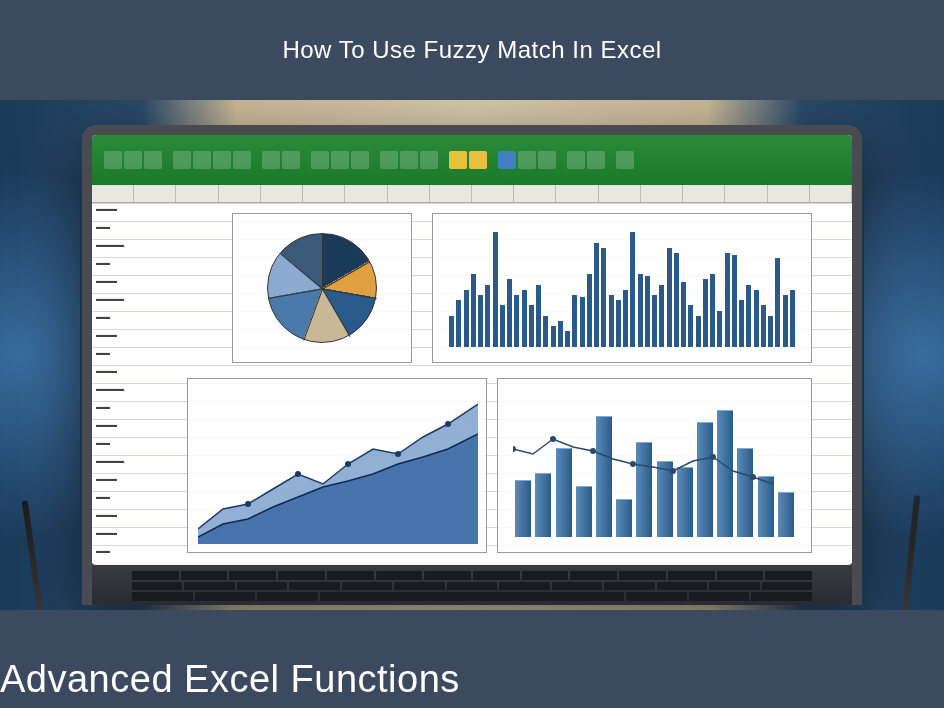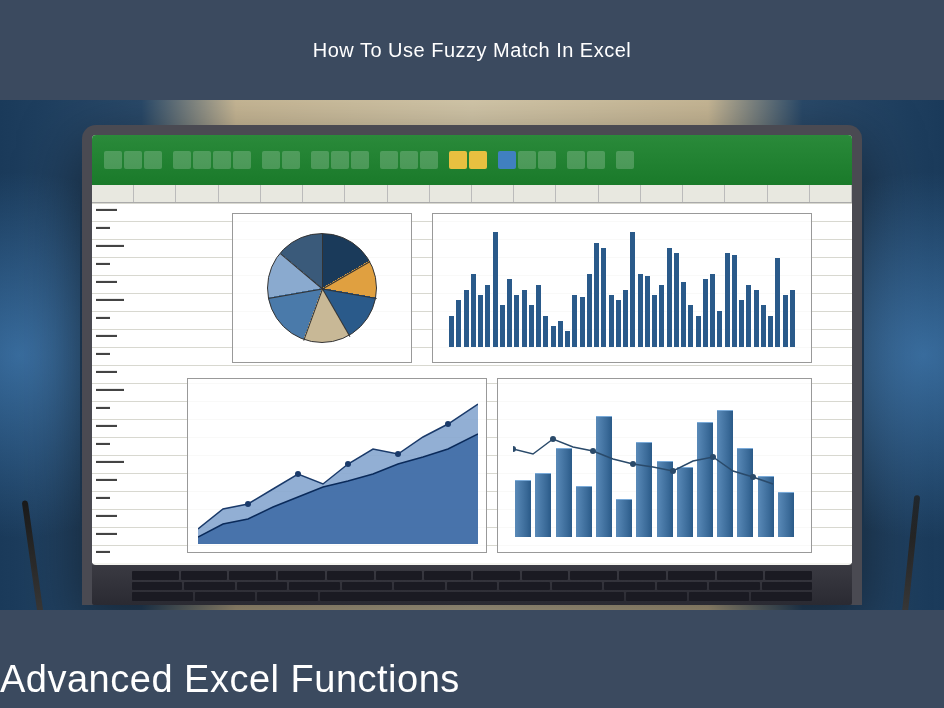--- a/index.html
+++ b/index.html
@@ -13,21 +13,21 @@
     }
     .top-banner {
       height: 100px;
       background: #3b4a5f;
       display: flex;
       align-items: center;
       justify-content: center;
     }
     .top-banner h1 {
       color: #fff;
-      font-size: 20px;
+      font-size: 24px;
       font-weight: 500;
       letter-spacing: 0.5px;
     }
     .hero {
       height: 510px;
       position: relative;
       background: linear-gradient(90deg, #1a3a5a 0%, #2a4a6a 15%, #c8b896 25%, #d4c8aa 50%, #c8b896 75%, #2a4a6a 85%, #1a3a5a 100%);
       display: flex;
       align-items: center;
       justify-content: center;

